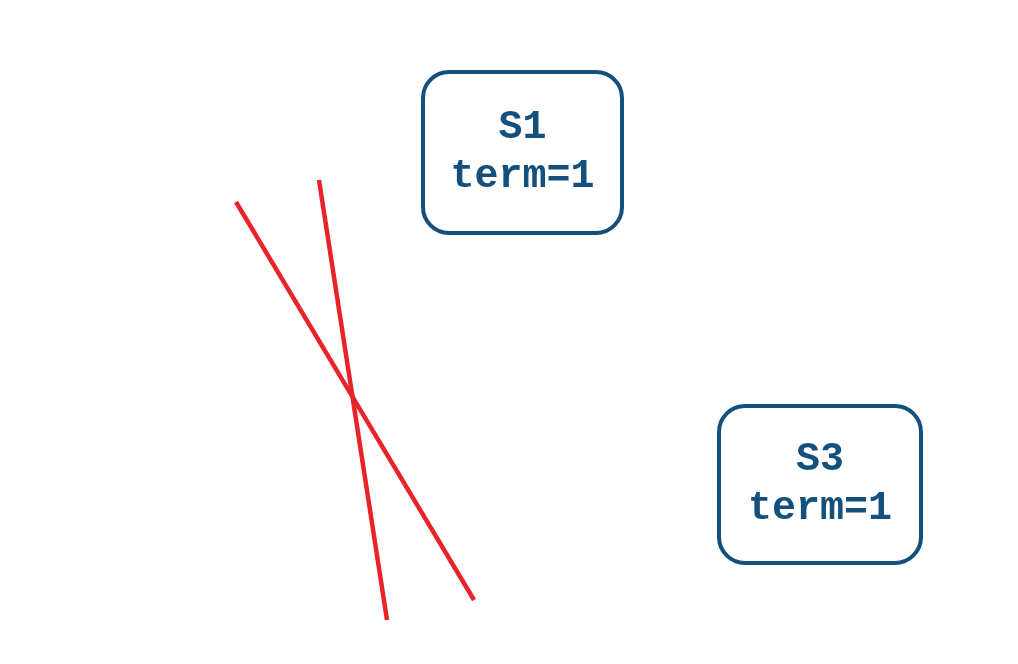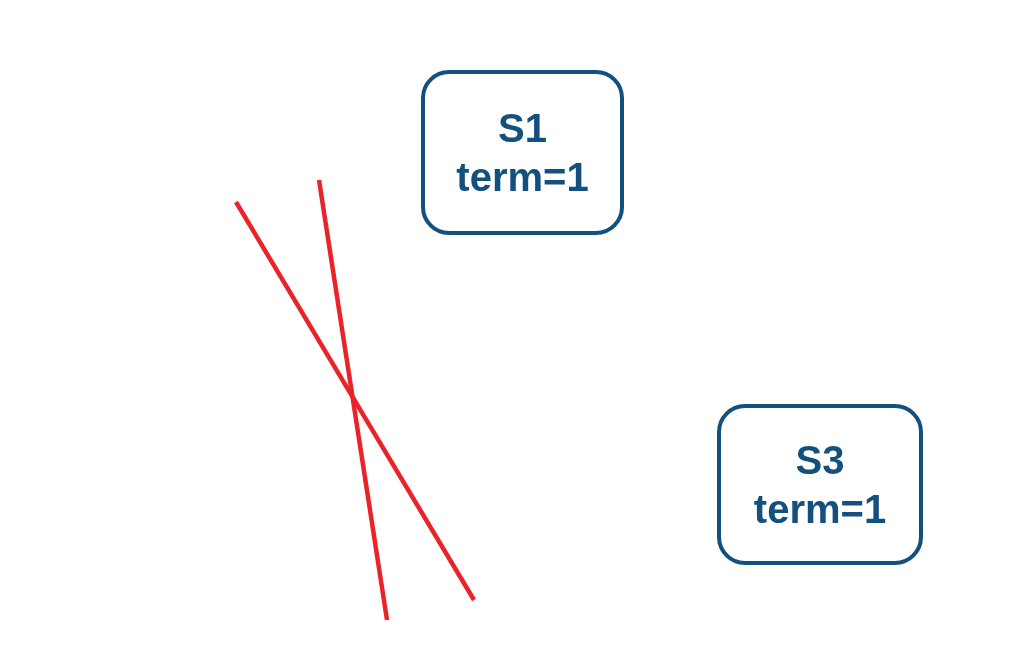--- a/index.html
+++ b/index.html
@@ -12,20 +12,21 @@
   html, body {
     background: var(--background);
     font-family: "Liberation Sans", "DejaVu Sans", sans-serif;
   }
   .canvas {
     position: relative;
     width: 1018px;
     height: 664px;
     background: var(--background);
     overflow: hidden;
+    font-family: Liberation Mono, monospace;
   }
   .strikes {
     position: absolute;
     left: 0;
     top: 0;
     width: 1018px;
     height: 664px;
     pointer-events: none;
   }
   .node {

